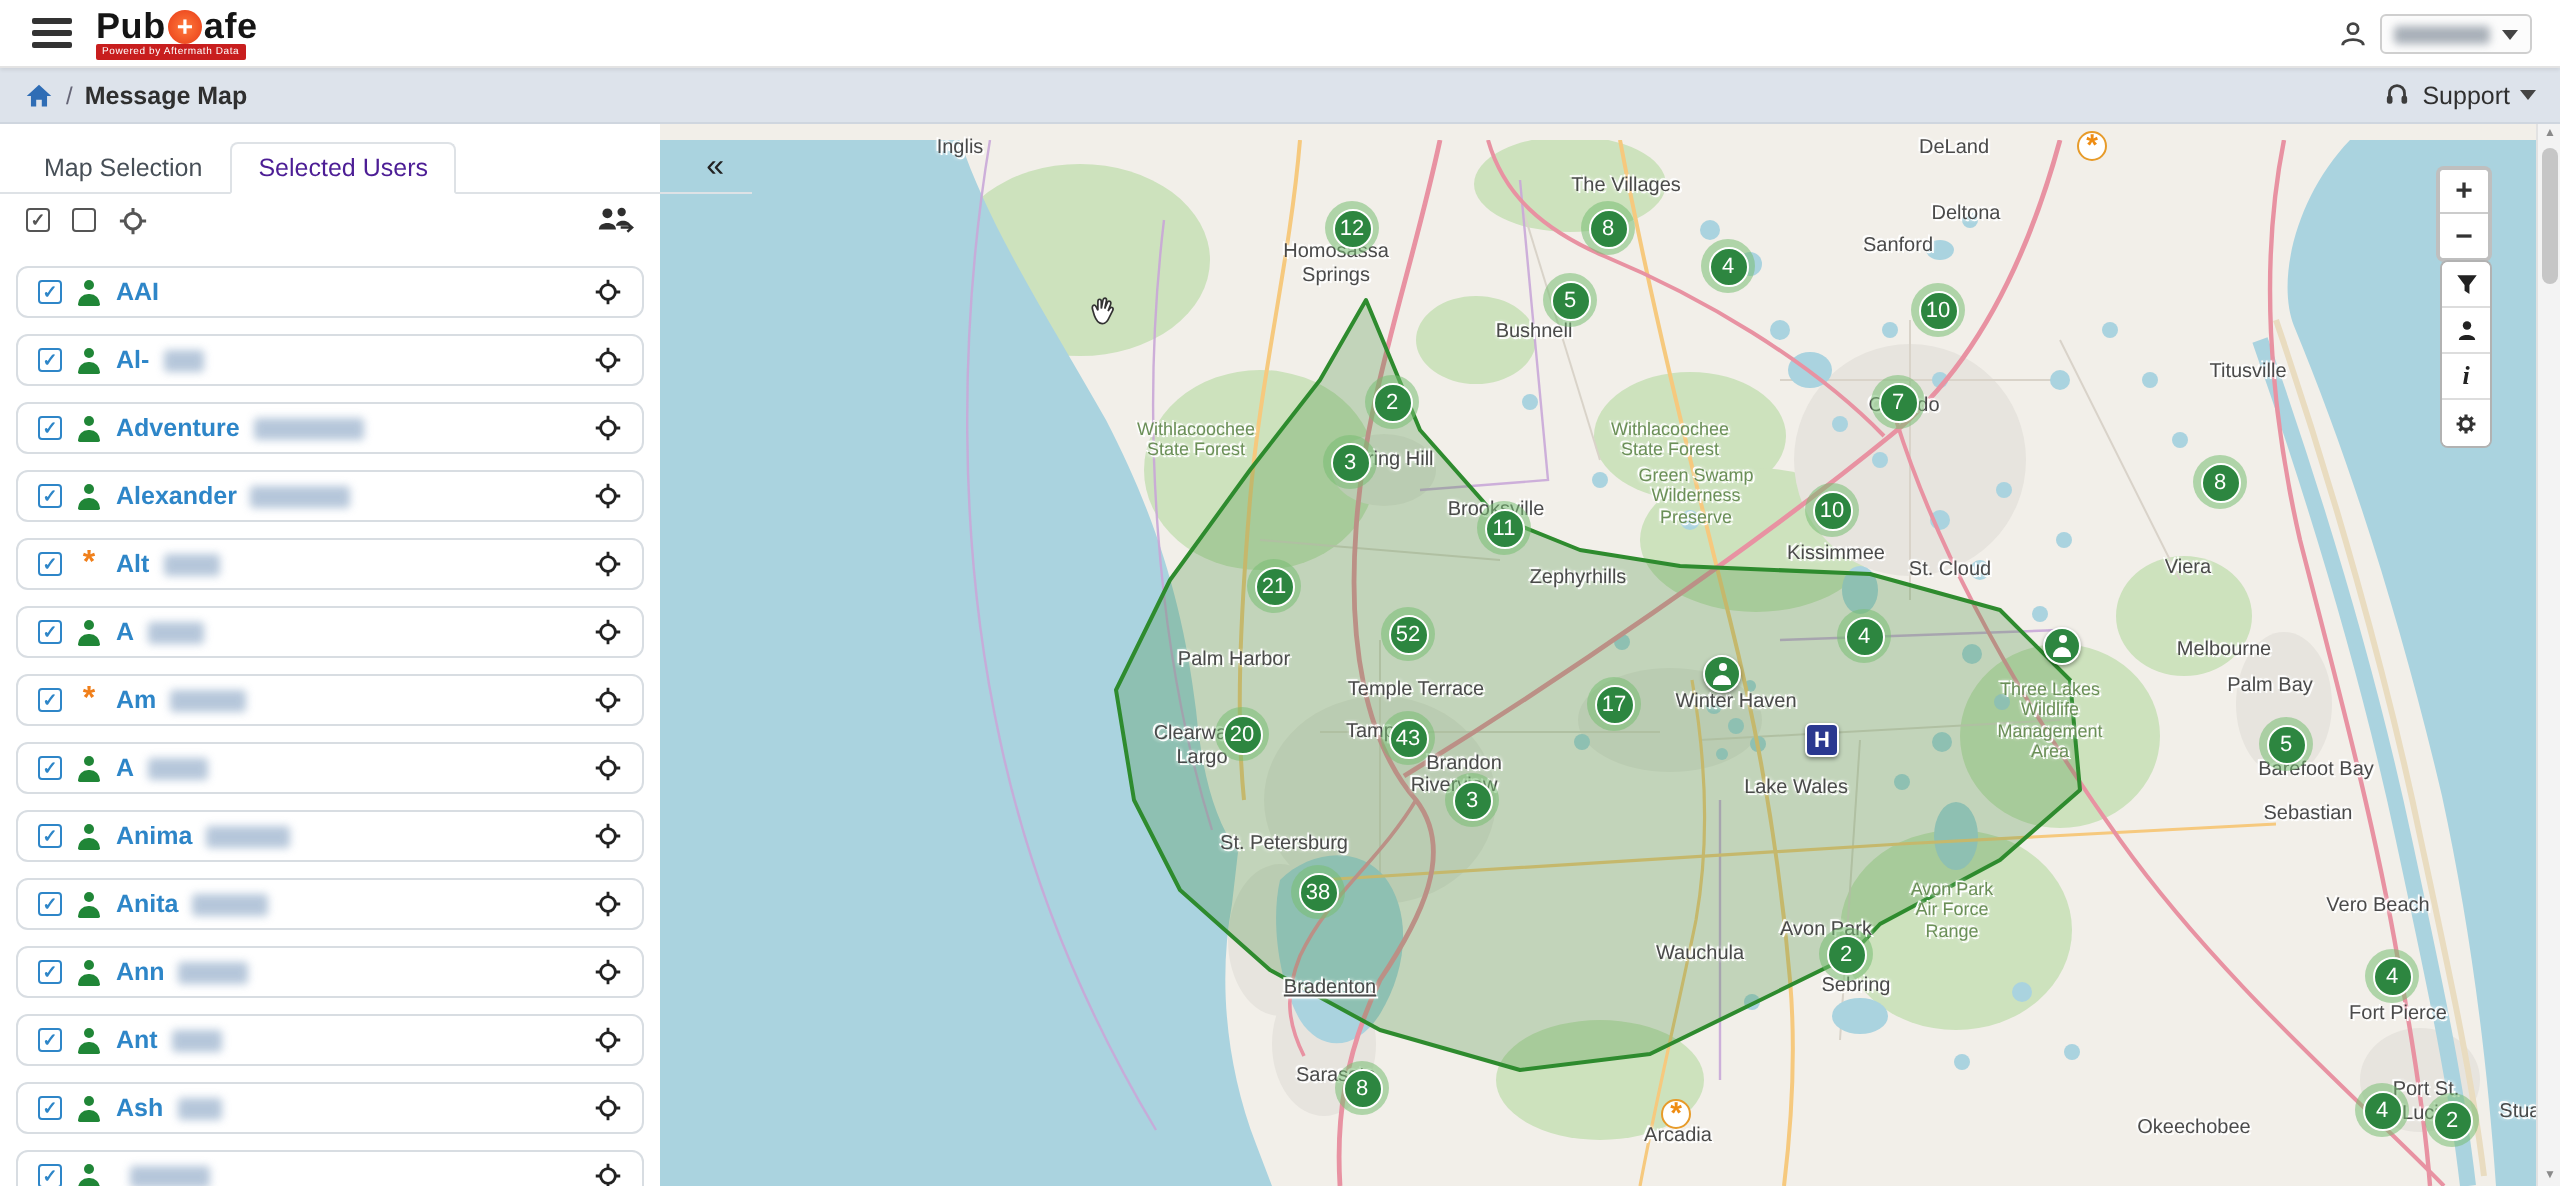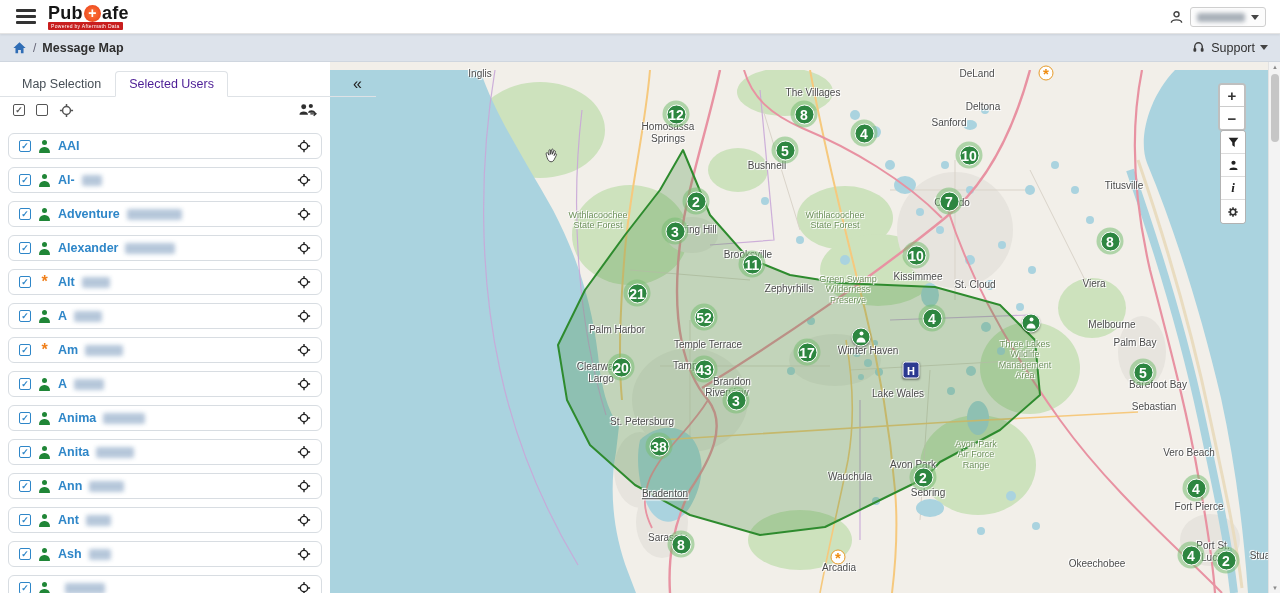--- a/index.html
+++ b/index.html
@@ -75,21 +75,21 @@
   .label-layer { position:absolute; left:0; top:0; width:938px; height:523px; z-index:2; pointer-events:none; }
   .map-label { position:absolute; transform:translate(-50%,-50%); white-space:pre-line; text-align:center;
     font-size:10px; color:#4a4a4a;
     text-shadow:0 0 2px #fff,0 0 2px #fff,1px 1px 0 #fff,-1px -1px 0 #fff; line-height:1.15; }
   .map-label.park { color:#6b8f58; font-size:9px; }
   .marker-layer { position:absolute; left:0; top:0; width:938px; height:523px; z-index:3; }
   .cluster { position:absolute; transform:translate(-50%,-50%); width:27px; height:27px; border-radius:50%;
     background:rgba(120,190,115,.55); display:flex; align-items:center; justify-content:center; cursor:pointer; }
   .cluster-inner { width:20px; height:20px; border-radius:50%; background:#2d8640; border:1.5px solid #fff;
     display:flex; align-items:center; justify-content:center; }
-  .cluster-count { color:#fff; font-size:14px; font-weight:bold; }
+  .cluster-count { color:#fff; font-size:11px; font-weight:normal; }
   .marker { position:absolute; transform:translate(-50%,-50%); cursor:pointer; }
   .marker.user { width:19px; height:19px; border-radius:50%; background:#2d8640; border:1.5px solid #fff;
     box-shadow:0 1px 2px rgba(0,0,0,.4); }
   .mini-person { position:absolute; left:4px; top:3px; width:9px; height:11px; }
   .mini-person::before { content:""; position:absolute; left:2.5px; top:0; width:4px; height:4px;
     border-radius:50%; background:#fff; }
   .mini-person::after { content:""; position:absolute; left:0; bottom:0; width:9px; height:5px;
     border-radius:5px 5px 0 0; background:#fff; }
   .marker.hospital { width:17px; height:17px; background:#2b3990; border:1.5px solid #fff; border-radius:3px;
     color:#fff; font-weight:bold; font-size:11px; display:flex; align-items:center; justify-content:center;
@@ -529,21 +529,21 @@
   <div class="map-label city" style="left: 622px; top: 133px;">Orlando</div>
 
   <div class="map-label park" style="left: 268px; top: 150px;">Withlacoochee
 State Forest</div>
 
   <div class="map-label park" style="left: 505px; top: 150px;">Withlacoochee
 State Forest</div>
 
   <div class="map-label city" style="left: 364px; top: 160px;">Spring Hill</div>
 
-  <div class="map-label park" style="left: 518px; top: 178px; margin-top: 42px;">Green Swamp
+  <div class="map-label park" style="left: 518px; top: 178px;">Green Swamp
 Wilderness
 Preserve</div>
 
   <div class="map-label city" style="left: 418px; top: 185px;">Brooksville</div>
 
   <div class="map-label city" style="left: 588px; top: 207px;">Kissimmee</div>
 
   <div class="map-label city" style="left: 645px; top: 215px;">St. Cloud</div>
 
   <div class="map-label city" style="left: 459px; top: 219px;">Zephyrhills</div>

